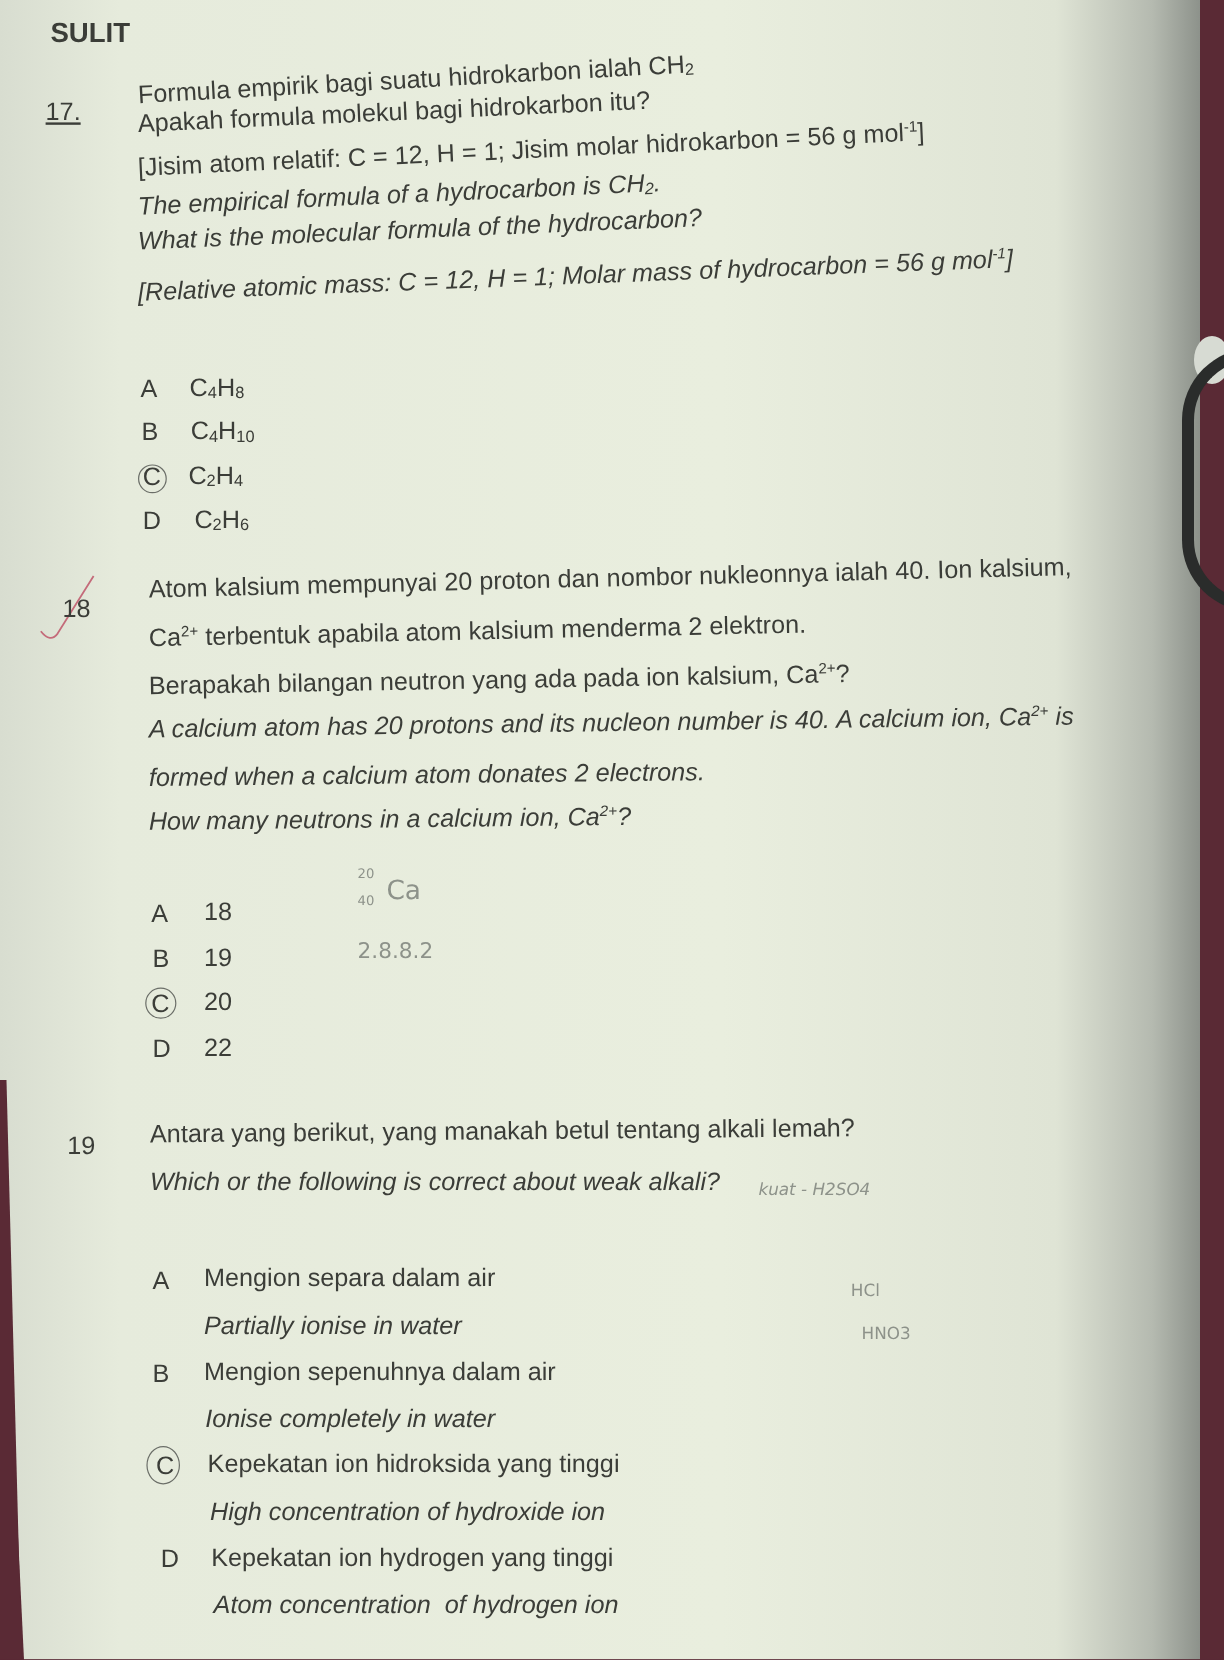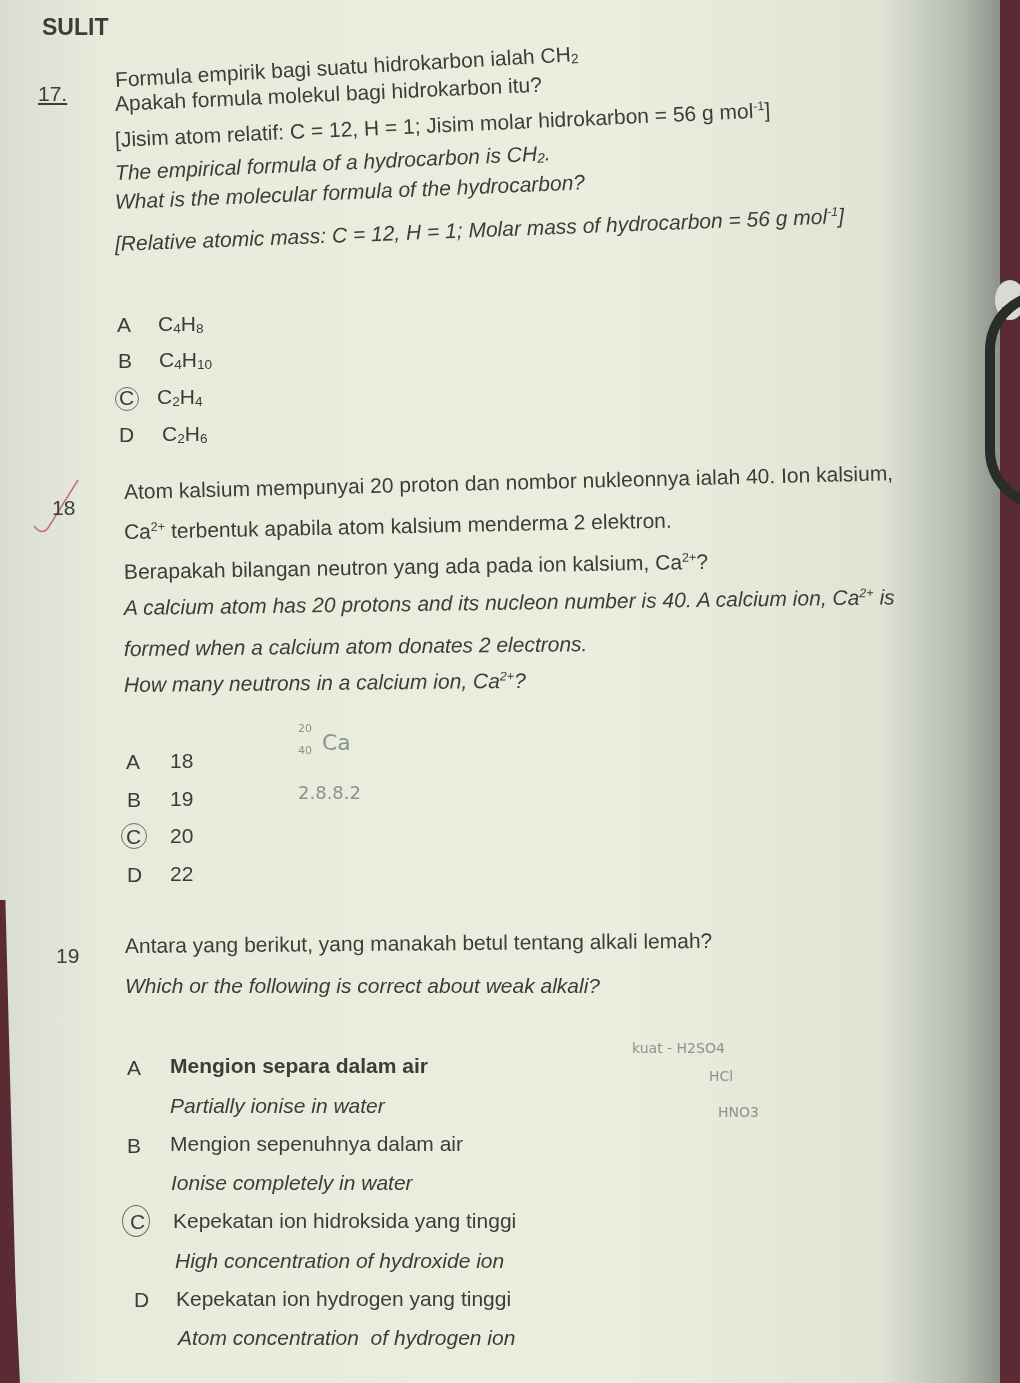--- a/index.html
+++ b/index.html
@@ -112,35 +112,35 @@
 <div class="hand" style="left:298px;top:744px;font-size:11px;">40</div>
 <div class="hand" style="left:322px;top:730px;font-size:22px;">Ca</div>
 <div class="hand" style="left:298px;top:782px;font-size:18px;">2.8.8.2</div>
 
 <div class="t" style="left:56px;top:944px;">19</div>
 <div class="t" style="left:125px;top:934px;transform:rotate(-0.5deg);transform-origin:left;">Antara yang berikut, yang manakah betul tentang alkali lemah?</div>
 <div class="t it" style="left:125px;top:974px;">Which or the following is correct about weak alkali?</div>
 
 <div>
   <div class="t" style="left:127px;top:1056px;">A</div>
-  <div class="t" style="left:170px;top:1054px;font-weight:bold;">Mengion separa dalam air</div>
+  <div class="t" style="left:170px;top:1054px;">Mengion separa dalam air</div>
   <div class="t it" style="left:170px;top:1094px;">Partially ionise in water</div>
 </div>
 <div>
   <div class="t" style="left:127px;top:1134px;">B</div>
   <div class="t" style="left:170px;top:1132px;">Mengion sepenuhnya dalam air</div>
   <div class="t it" style="left:171px;top:1171px;">Ionise completely in water</div>
 </div>
 <div>
   <div class="circle" style="left:122px;top:1205px;width:26px;height:30px;"></div>
   <div class="t" style="left:130px;top:1210px;">C</div>
   <div class="t" style="left:173px;top:1209px;">Kepekatan ion hidroksida yang tinggi</div>
   <div class="t it" style="left:175px;top:1249px;">High concentration of hydroxide ion</div>
 </div>
 <div>
   <div class="t" style="left:134px;top:1288px;">D</div>
   <div class="t" style="left:176px;top:1287px;">Kepekatan ion hydrogen yang tinggi</div>
   <div class="t it" style="left:178px;top:1326px;white-space:pre;">Atom concentration  of hydrogen ion</div>
 </div>
 
-<div class="hand" style="left:632px;top:1040px;">kuat - H2SO4</div>
+<div class="hand" style="left:632px;top:984px;font-style:italic;">kuat - H2SO4</div>
 <div class="hand" style="left:690px;top:1068px;margin-left:19px;">HCl</div>
 <div class="hand" style="left:697px;top:1104px;margin-left:21px;">HNO3</div>
 
 </body></html>

